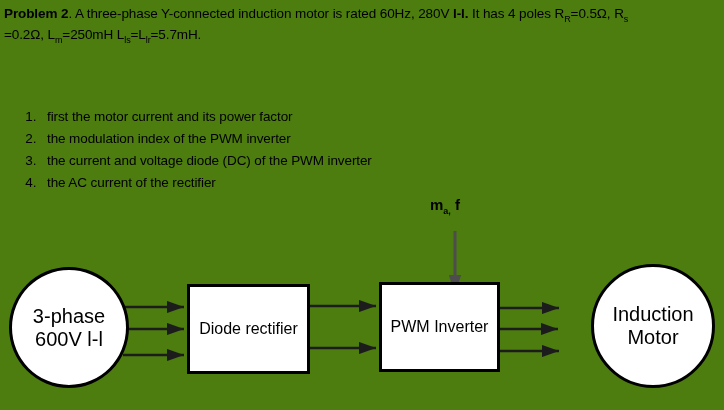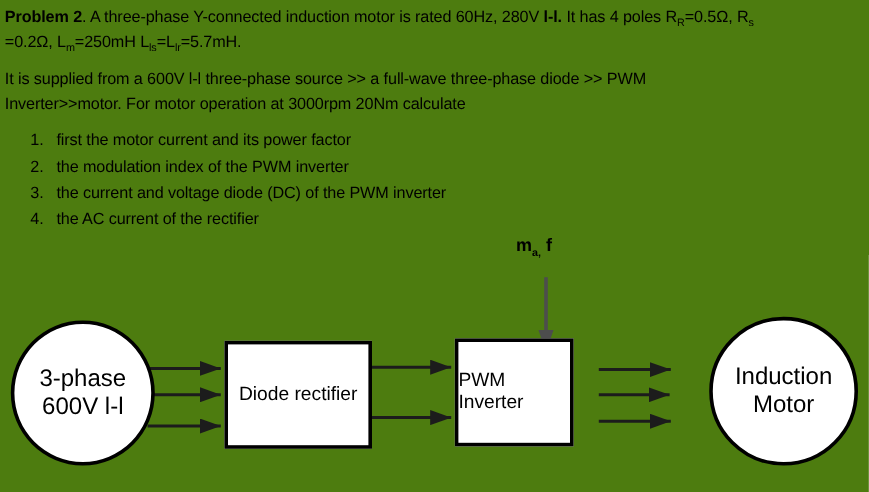--- a/index.html
+++ b/index.html
@@ -31,35 +31,34 @@
     font-size:20px;line-height:23px;text-align:center;
   }
   #source-node{left:9px;top:267px;width:120px;height:121px;}
   #motor-node{left:591px;top:264px;width:124px;height:124px;}
   .node-box{
     position:absolute;box-sizing:border-box;border:3px solid #000;background:#fff;
     display:flex;justify-content:center;align-items:center;
     font-size:16px;text-align:left;
   }
   #rectifier-node{left:187px;top:284px;width:123px;height:90px;}
-  #inverter-node{left:379px;top:282px;width:99px;height:90px;border-width:3.5px;}
+  #inverter-node{left:379px;top:282px;width:121px;height:90px;border-width:3.5px;}
   #arrows-layer{position:absolute;left:0;top:0;pointer-events:none;}
   #control-label{
     position:absolute;left:430px;top:196px;
     font-size:15px;font-weight:bold;letter-spacing:0;
   }
 </style>
 </head>
 <body style="--text: #000000; --arrow: #1c1c1c; --carrow: #4d4d4d;">
 
 <div class="page">
 
   <p class="para" id="problem-para"><span class="b">Problem 2</span><span>. A three-phase Y-connected induction motor is rated 60Hz, 280V </span><span class="b">l-l.</span><span> It has 4 poles R</span><sub>R</sub><span>=0.5Ω, R</span><sub>s</sub><br><span>=0.2Ω, L</span><sub>m</sub><span>=250mH L</span><sub>ls</sub><span>=L</span><sub>lr</sub><span>=5.7mH.</span></p>
 
-  <p class="para" id="supply-para"><span>It is supplied from a 600V l-l three-phase source &gt;&gt; a full-wave three-phase diode &gt;&gt; PWM</span><br><span>Inverter&gt;&gt;motor. For motor operation at 3000rpm 20Nm calculate</span></p>
 
   <ol class="questions">
     <li>first the motor current and its power factor</li>
     <li>the modulation index of the PWM inverter</li>
     <li>the current and voltage diode (DC) of the PWM inverter</li>
     <li>the AC current of the rectifier</li>
   </ol>
 
   <svg id="arrows-layer" width="724" height="410" viewBox="0 0 724 410">
     <defs>

